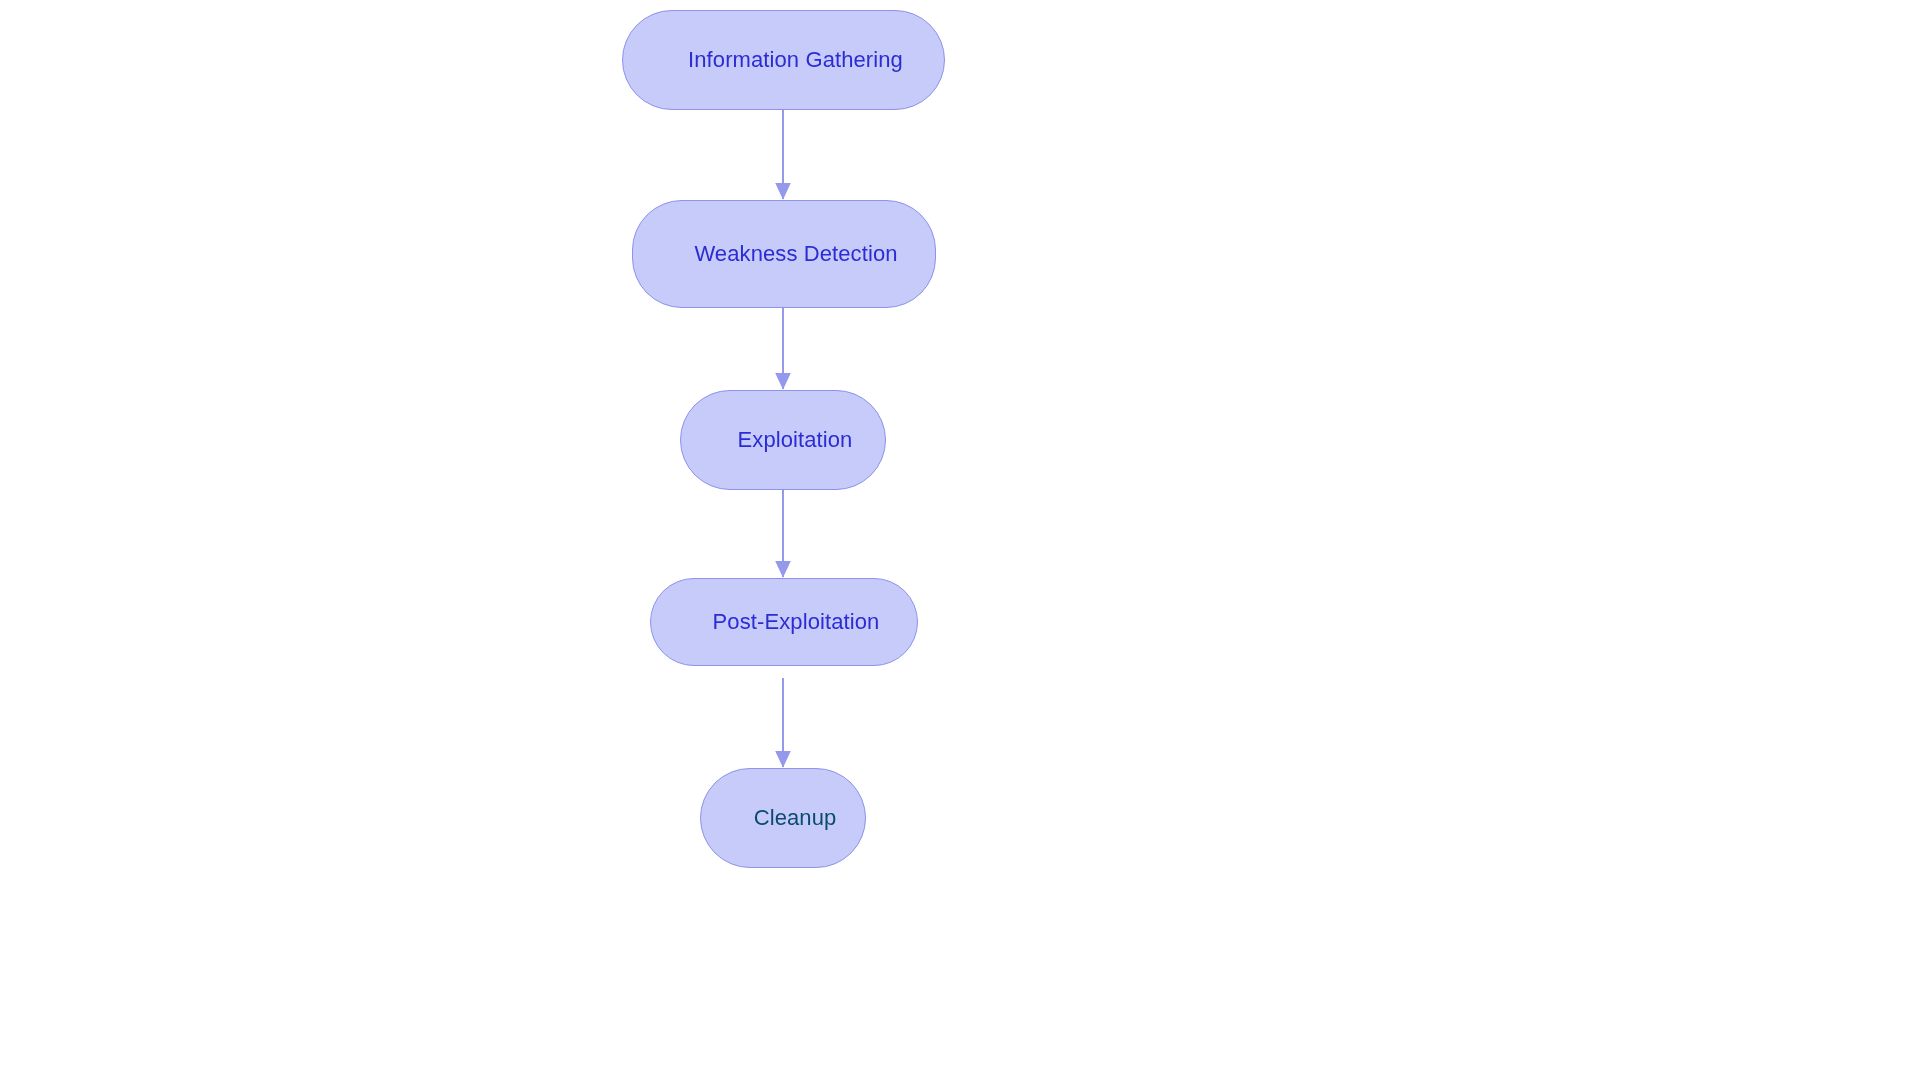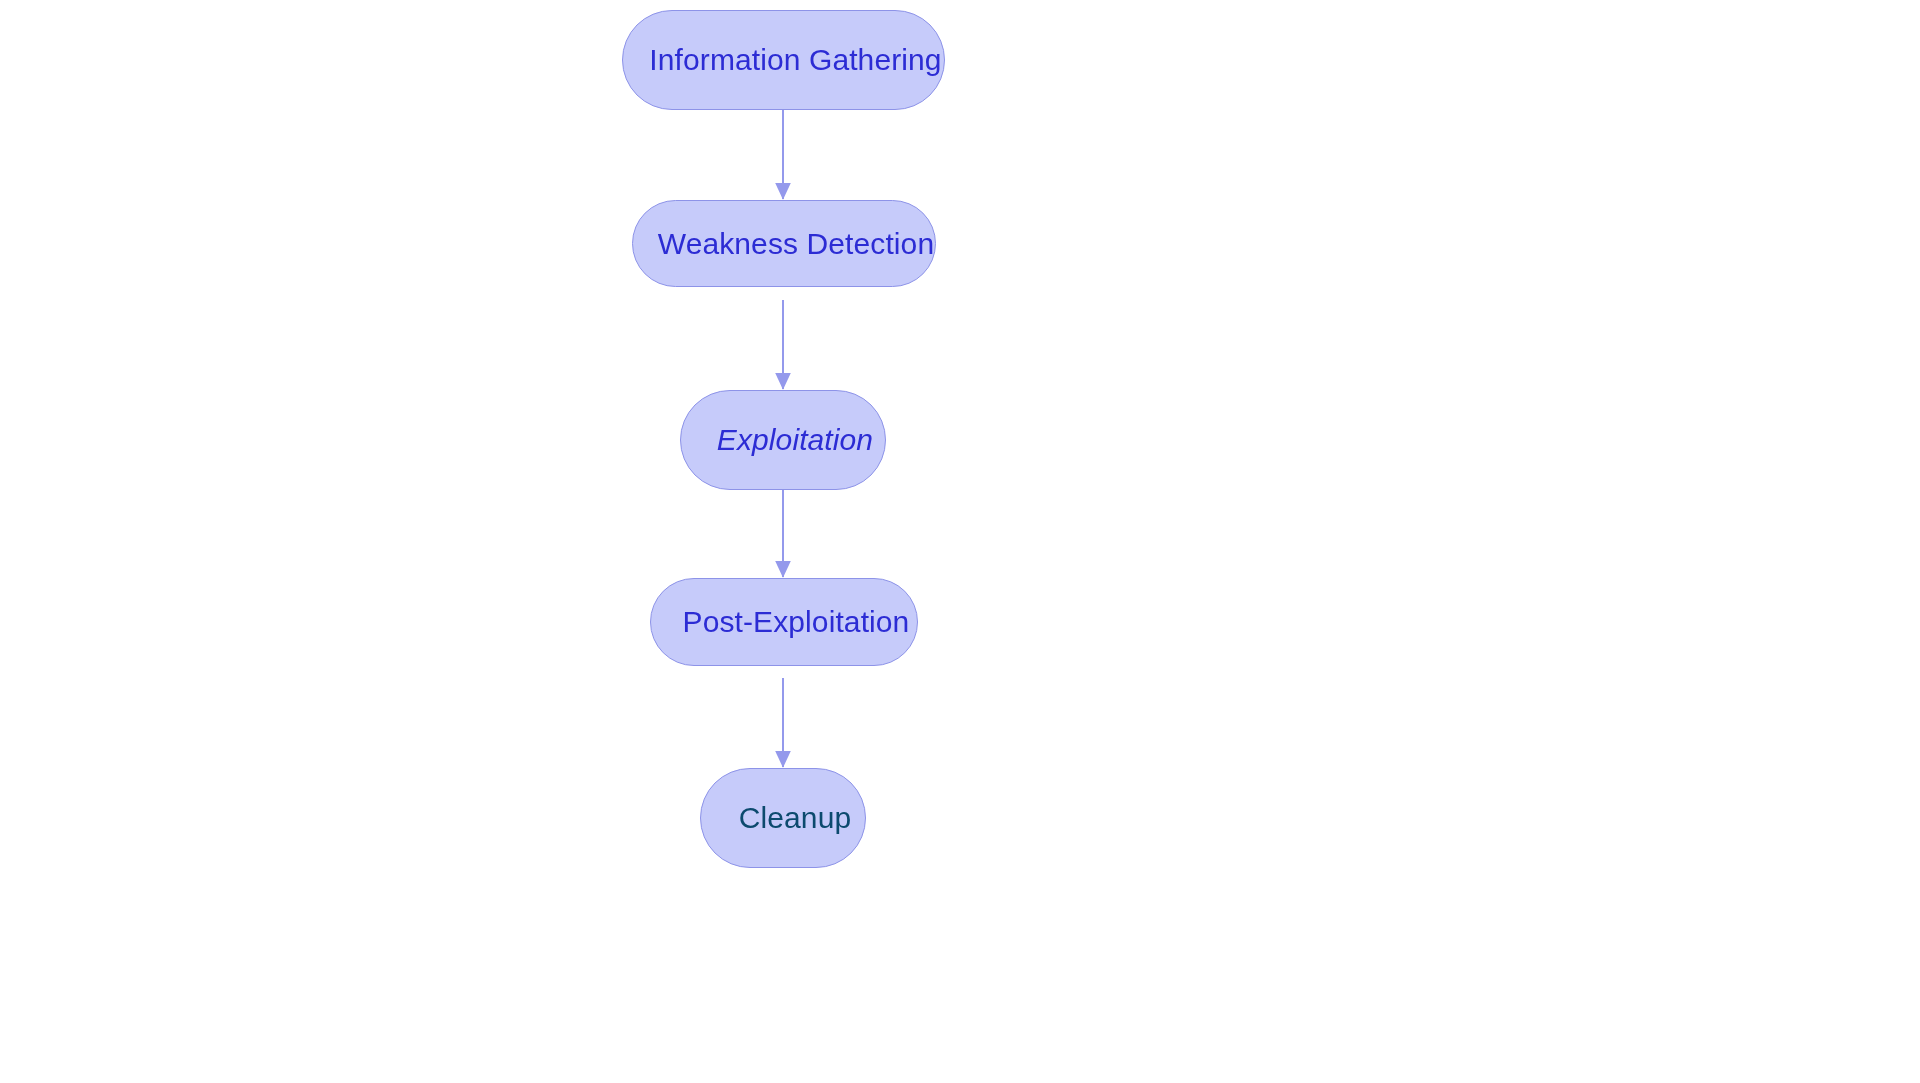--- a/index.html
+++ b/index.html
@@ -41,21 +41,21 @@
     align-items: center;
     justify-content: center;
     height: 100px;
     border-radius: 50px;
     background: #c6cbfa;
     border: 1.6px solid #8d93e8;
   }
 
   .node-label {
     color: #2c2cd4;
-    font-size: 30px;
+    font-size: 22px;
     font-weight: 400;
     line-height: 1;
     letter-spacing: 0.1px;
     white-space: nowrap;
     font-family: "Liberation Sans", "DejaVu Sans", sans-serif;
     margin-left: 24px;
   }
 </style>
 </head>
 <body>
@@ -74,25 +74,25 @@
         <line x1="783" y1="300" x2="783" y2="389" stroke="#9499ec" stroke-width="2" marker-end="url(#arrowhead)"></line>
         <line x1="783" y1="490" x2="783" y2="577" stroke="#9499ec" stroke-width="2" marker-end="url(#arrowhead)"></line>
         <line x1="783" y1="678" x2="783" y2="767" stroke="#9499ec" stroke-width="2" marker-end="url(#arrowhead)"></line>
       </g>
   </svg>
 
   <div id="nodes-group">
       <div class="node" style="left: 622px; top: 10px; width: 323px; height: 100px; border-radius: 50px; background: rgb(198, 203, 250); border-color: rgb(141, 147, 232);">
         <span class="node-label" style="color: rgb(44, 44, 212);">Information Gathering</span>
       </div>
-      <div class="node" style="left: 632px; top: 200px; width: 304px; height: 87px; border-radius: 50px; background: rgb(198, 203, 250); border-color: rgb(141, 147, 232);">
+      <div class="node" style="left: 632px; top: 200px; width: 304px; height: 108px; border-radius: 50px; background: rgb(198, 203, 250); border-color: rgb(141, 147, 232);">
         <span class="node-label" style="color: rgb(44, 44, 212);">Weakness Detection</span>
       </div>
       <div class="node" style="left: 680px; top: 390px; width: 206px; height: 100px; border-radius: 50px; background: rgb(198, 203, 250); border-color: rgb(141, 147, 232);">
-        <span class="node-label" style="color: rgb(44, 44, 212); font-style: italic;">Exploitation</span>
+        <span class="node-label" style="color: rgb(44, 44, 212);">Exploitation</span>
       </div>
       <div class="node" style="left: 650px; top: 578px; width: 268px; height: 88px; border-radius: 50px; background: rgb(198, 203, 250); border-color: rgb(141, 147, 232);">
         <span class="node-label" style="color: rgb(44, 44, 212);">Post-Exploitation</span>
       </div>
       <div class="node" style="left: 700px; top: 768px; width: 166px; height: 100px; border-radius: 50px; background: rgb(198, 203, 250); border-color: rgb(141, 147, 232);">
         <span class="node-label" style="color: #0c4a6e;">Cleanup</span>
       </div>
     </div>
 
 </div>

